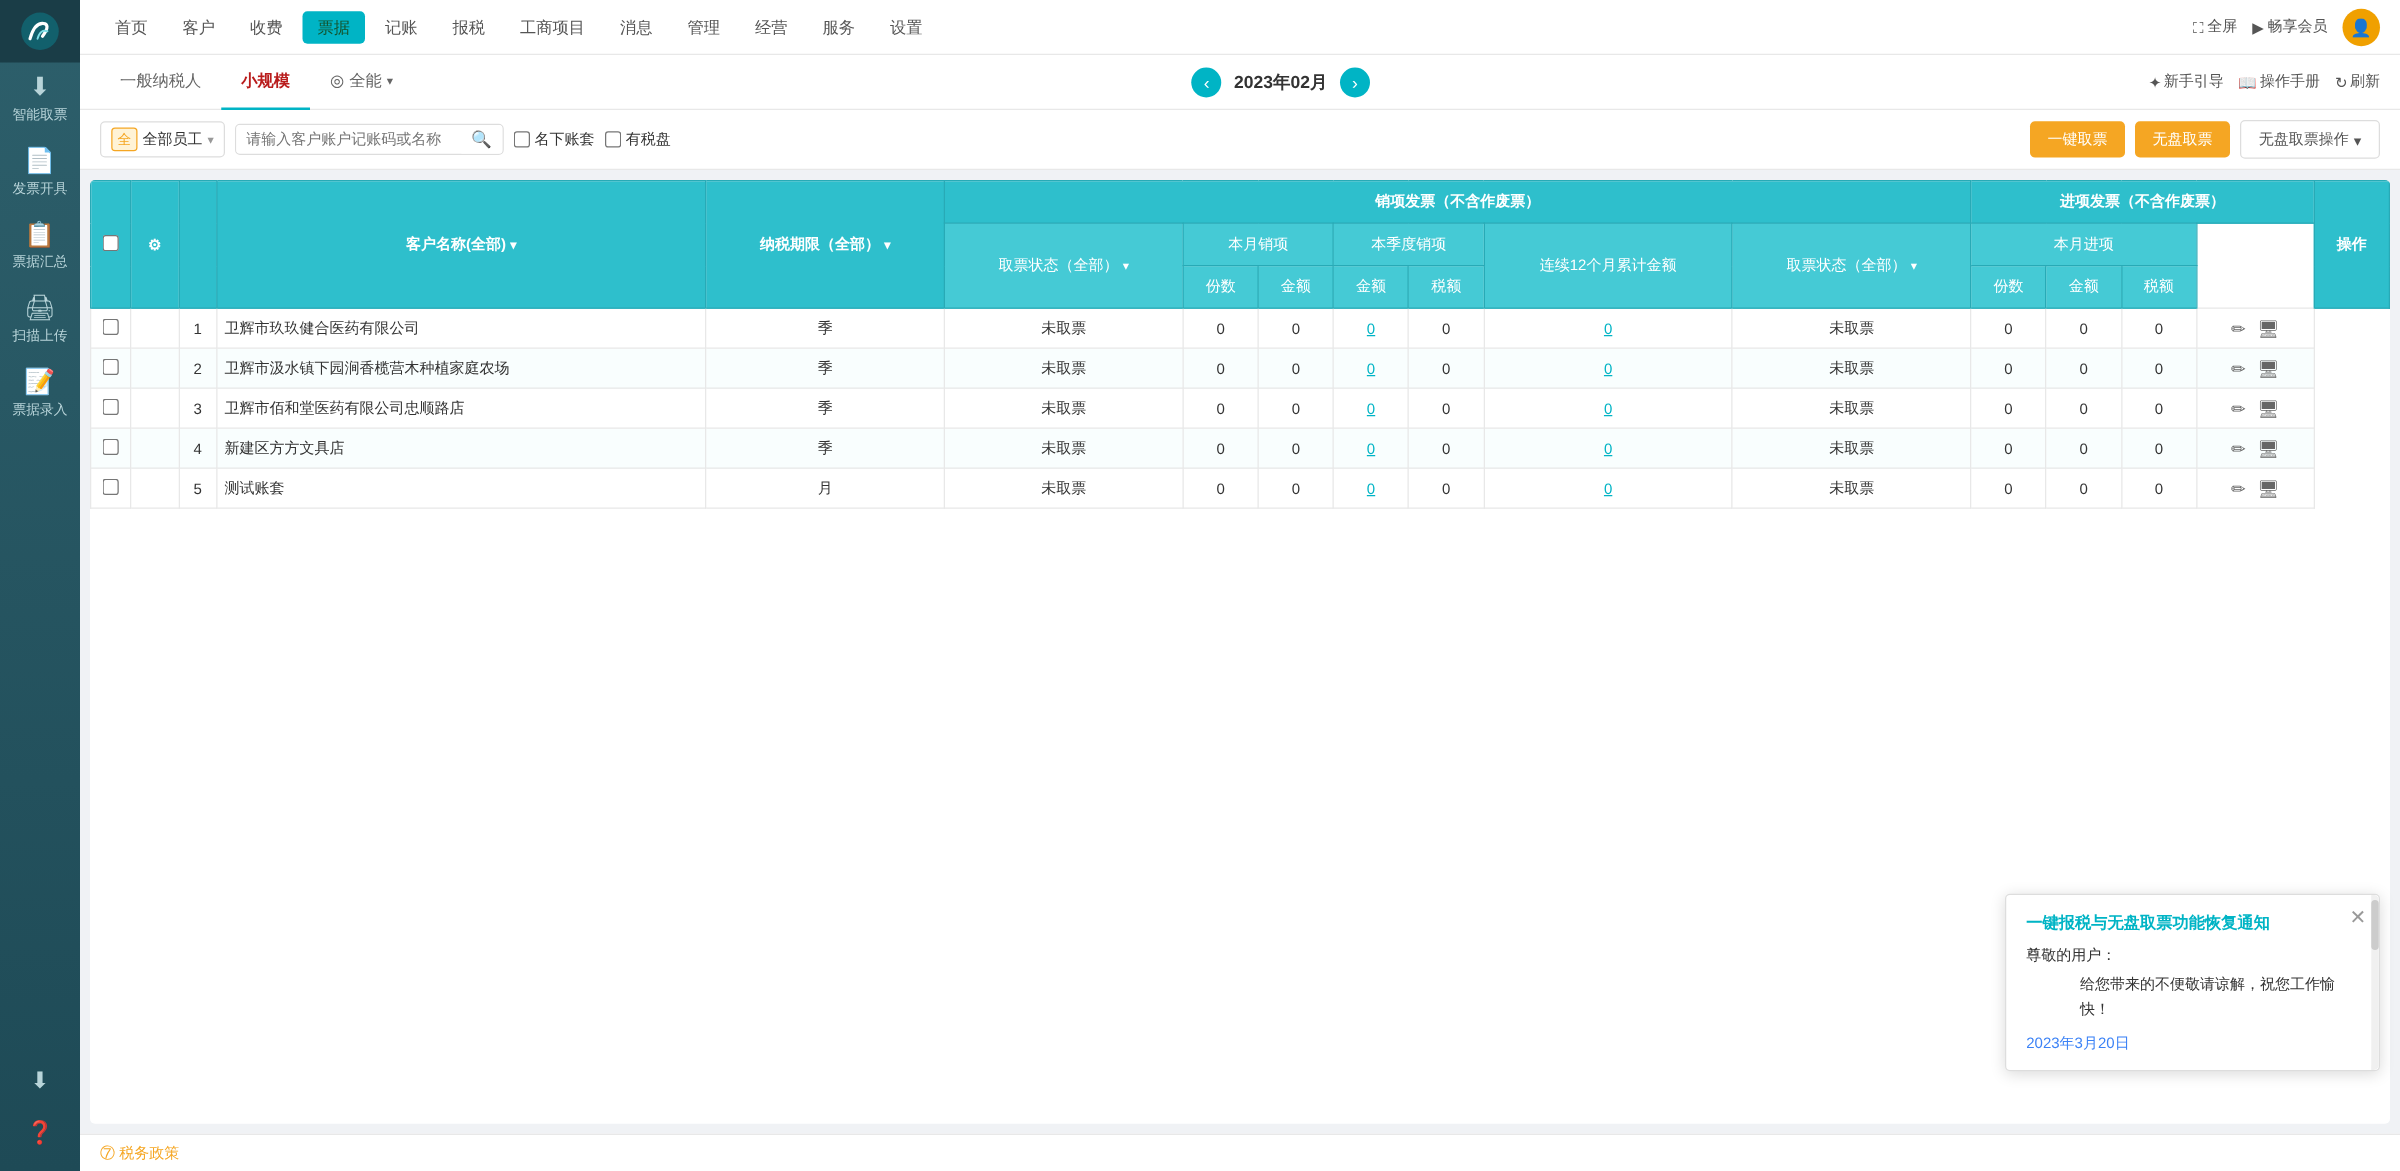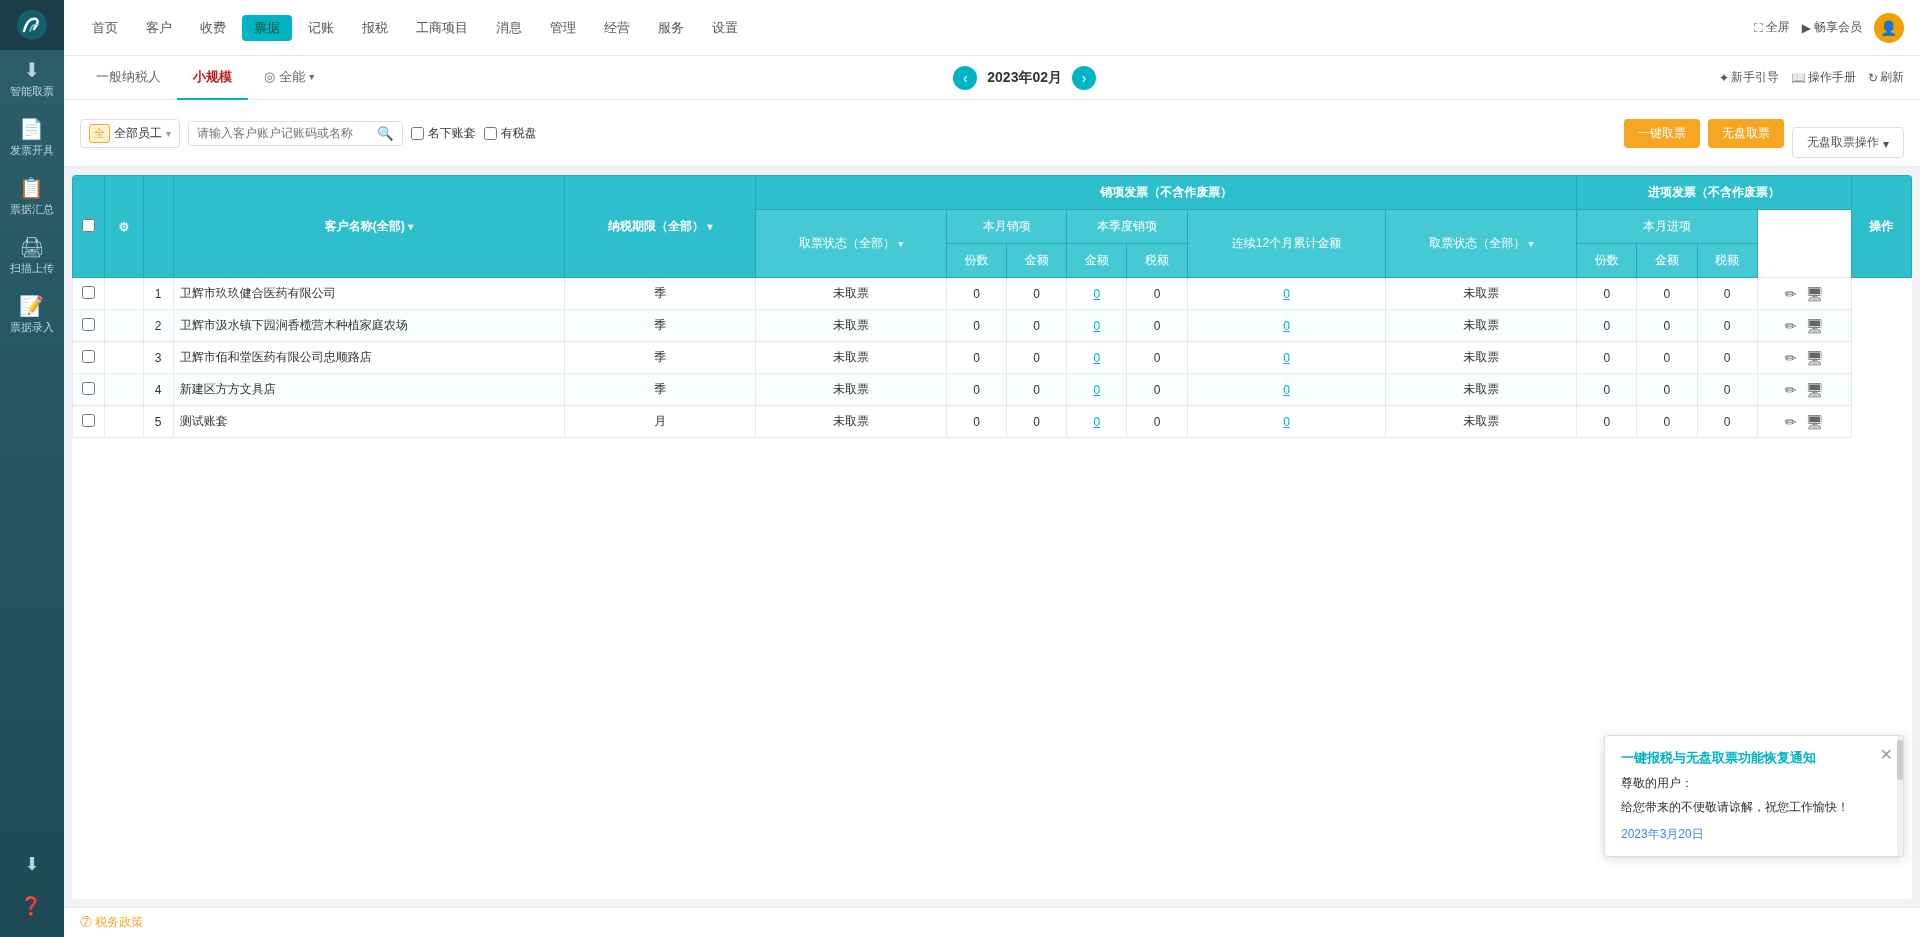--- a/index.html
+++ b/index.html
@@ -51,21 +51,21 @@
       flex: 1;
       display: flex;
       flex-direction: column;
       height: 937px;
       overflow: hidden;
     }
 
     
     .top-nav {
       background: #fff;
-      height: 56px;
+      height: 44px;
       display: flex;
       align-items: center;
       padding: 0 16px;
       border-bottom: 1px solid #e8e8e8;
       flex-shrink: 0;
     }
     .nav-items { display: flex; align-items: center; gap: 4px; flex: 1; }
     .nav-item {
       padding: 4px 12px;
       cursor: pointer;
@@ -441,21 +441,21 @@
       </label>
 
       <label class="checkbox-label">
         <input type="checkbox" style="">
         <span>有税盘</span>
       </label>
 
       <div class="toolbar-right">
         <button class="btn btn-primary">一键取票</button>
         <button class="btn" style="background:#f5a623;color:#fff;">无盘取票</button>
-        <button class="btn btn-outline" style="display:flex;align-items:flex-end;gap:4px;margin-top:19px;">
+        <button class="btn btn-outline" style="display:flex;align-items:flex-end;gap:4px;">
           <span>无盘取票操作</span>
           <span>▾</span>
         </button>
       </div>
     </div>
 
     <div class="table-container">
       <table>
         <thead>
           <tr class="header-group">
@@ -616,18 +616,18 @@
       <span class="tax-policy">⑦ 税务政策</span>
     </div>
 
   </div>
 </div>
 
 <div class="notification-popup">
   <div class="close-btn">✕</div>
   <div class="title">一键报税与无盘取票功能恢复通知</div>
   <div>尊敬的用户：</div>
-  <div style="margin-top:4px;">给您带来的不便敬请谅解，祝您工作愉快！</div>
+  <div style="margin-top:4px;margin-left:43px;">给您带来的不便敬请谅解，祝您工作愉快！</div>
   <div class="date">2023年3月20日</div>
   <div class="notification-scroll-bar">
     <div class="notification-scroll-thumb"></div>
   </div>
 </div>
 
 </body></html>

